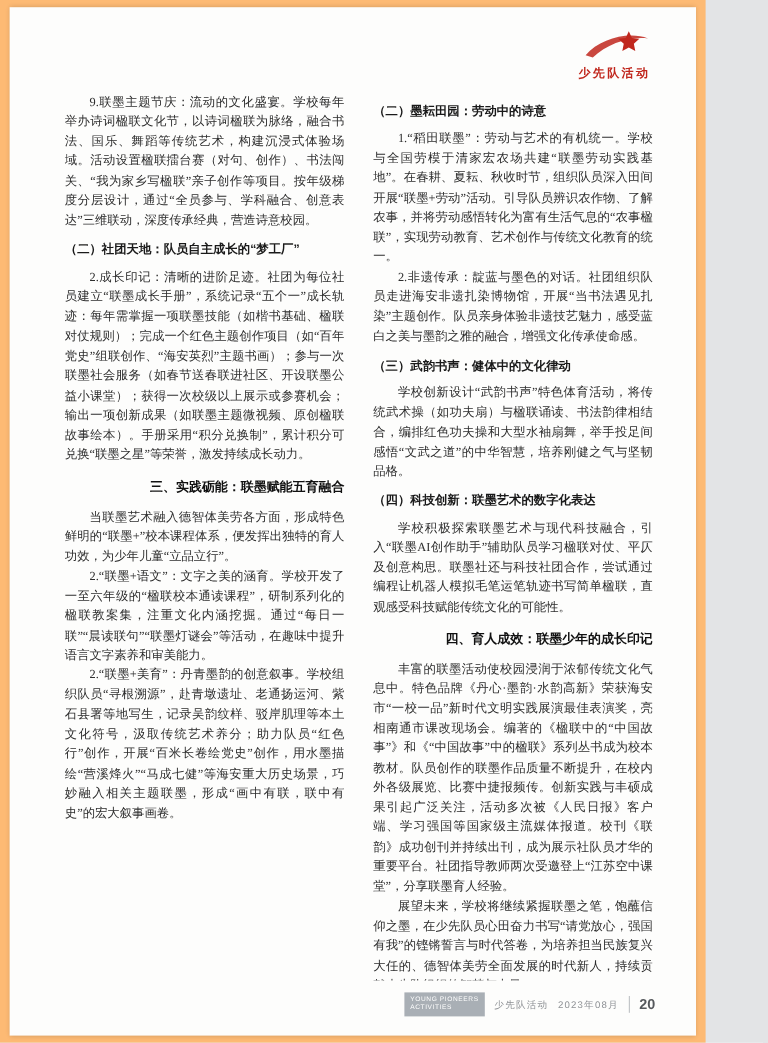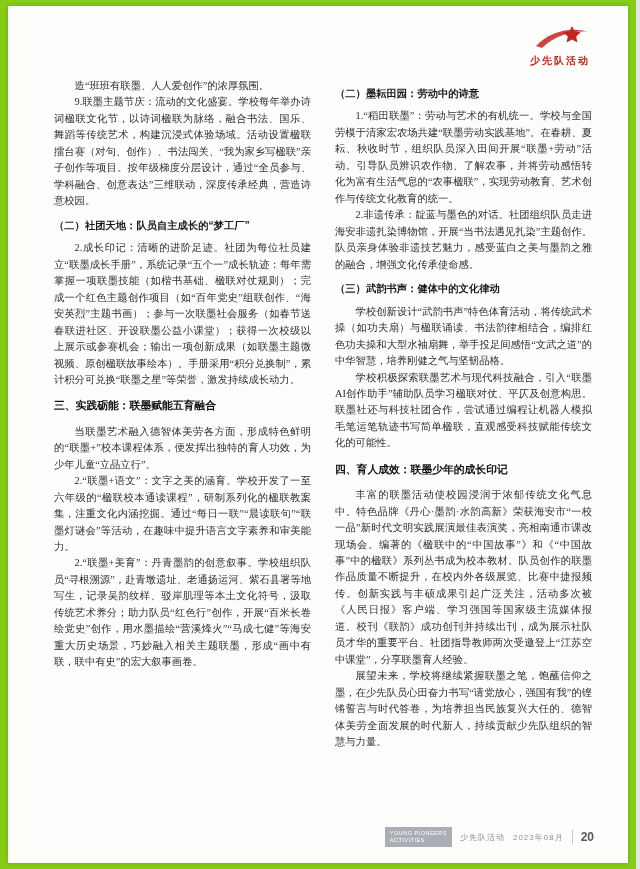--- a/index.html
+++ b/index.html
@@ -3,22 +3,22 @@
 <meta charset="utf-8">
 <style>
   * { margin:0; padding:0; box-sizing:border-box; }
   html,body { width:640px; height:869px; }
   body{
     font-family:"Liberation Serif","DejaVu Serif",serif;
     background:#e3e4e6;
   }
   .canvas{
     position:relative;
-    width:636px; height:869px;
-    background:#84cc16;
+    width:588px; height:869px;
+    background:#fdba74;
     overflow:hidden;
   }
   .sheet{
     position:absolute;
     left:8px; top:6px; right:8px; bottom:6px;
     background:#fdfdfc;
     box-shadow:0 0 4px rgba(0,0,0,.18);
   }
   
   .header-logo{
@@ -56,24 +56,24 @@
     line-height:1.6;
     color:#2d2d2d;
     text-align:justify;
   }
   .column .para{
     text-indent:2em;
   }
   .column .h2{
     font-weight:bold;
     color:#111;
-    text-align:left;
+    text-align:right;
     margin:10px 0 8px 0;
     font-size:10.8px;
-    font-family:Liberation Mono, monospace;
+    font-family:Liberation Sans, sans-serif;
   }
   .column .h3{
     font-weight:bold;
     color:#1a1a1a;
     margin:8px 0 6px 0;
     font-family:"Liberation Sans","DejaVu Sans",sans-serif;
   }
   
   .footer{
     position:absolute;
@@ -116,35 +116,35 @@
     <div class="header-logo">
       <svg class="logo-mark" viewBox="0 0 56 28" xmlns="http://www.w3.org/2000/svg">
         <path d="M2 22 C 14 8, 38 2, 54 8 C 40 6, 20 12, 8 24 Z" fill="#c0271d" opacity="0.85"></path>
         <path d="M38 2 l2.6 5.6 6.2 .7 -4.6 4.2 1.2 6.1 -5.4-3 -5.4 3 1.2-6.1 -4.6-4.2 6.2-.7 Z" fill="#c0271d"></path>
       </svg>
       <span class="logo-text">少先队活动</span>
     </div>
 
     <div class="article">
       <div class="column">
-          <div class="para">造“班班有联墨、人人爱创作”的浓厚氛围。</div>
           <div class="para">9.联墨主题节庆：流动的文化盛宴。学校每年举办诗词楹联文化节，以诗词楹联为脉络，融合书法、国乐、舞蹈等传统艺术，构建沉浸式体验场域。活动设置楹联擂台赛（对句、创作）、书法闯关、“我为家乡写楹联”亲子创作等项目。按年级梯度分层设计，通过“全员参与、学科融合、创意表达”三维联动，深度传承经典，营造诗意校园。</div>
           <div class="h3">（二）社团天地：队员自主成长的“梦工厂”</div>
           <div class="para">2.成长印记：清晰的进阶足迹。社团为每位社员建立“联墨成长手册”，系统记录“五个一”成长轨迹：每年需掌握一项联墨技能（如楷书基础、楹联对仗规则）；完成一个红色主题创作项目（如“百年党史”组联创作、“海安英烈”主题书画）；参与一次联墨社会服务（如春节送春联进社区、开设联墨公益小课堂）；获得一次校级以上展示或参赛机会；输出一项创新成果（如联墨主题微视频、原创楹联故事绘本）。手册采用“积分兑换制”，累计积分可兑换“联墨之星”等荣誉，激发持续成长动力。</div>
           <div class="h2">三、实践砺能：联墨赋能五育融合</div>
           <div class="para">当联墨艺术融入德智体美劳各方面，形成特色鲜明的“联墨+”校本课程体系，便发挥出独特的育人功效，为少年儿童“立品立行”。</div>
           <div class="para">2.“联墨+语文”：文字之美的涵育。学校开发了一至六年级的“楹联校本通读课程”，研制系列化的楹联教案集，注重文化内涵挖掘。通过“每日一联”“晨读联句”“联墨灯谜会”等活动，在趣味中提升语言文字素养和审美能力。</div>
           <div class="para">2.“联墨+美育”：丹青墨韵的创意叙事。学校组织队员“寻根溯源”，赴青墩遗址、老通扬运河、紫石县署等地写生，记录吴韵纹样、驳岸肌理等本土文化符号，汲取传统艺术养分；助力队员“红色行”创作，开展“百米长卷绘党史”创作，用水墨描绘“营溪烽火”“马成七健”等海安重大历史场景，巧妙融入相关主题联墨，形成“画中有联，联中有史”的宏大叙事画卷。</div>
         </div>
       <div class="column">
           <div class="h3">（二）墨耘田园：劳动中的诗意</div>
           <div class="para">1.“稻田联墨”：劳动与艺术的有机统一。学校与全国劳模于清家宏农场共建“联墨劳动实践基地”。在春耕、夏耘、秋收时节，组织队员深入田间开展“联墨+劳动”活动。引导队员辨识农作物、了解农事，并将劳动感悟转化为富有生活气息的“农事楹联”，实现劳动教育、艺术创作与传统文化教育的统一。</div>
           <div class="para">2.非遗传承：靛蓝与墨色的对话。社团组织队员走进海安非遗扎染博物馆，开展“当书法遇见扎染”主题创作。队员亲身体验非遗技艺魅力，感受蓝白之美与墨韵之雅的融合，增强文化传承使命感。</div>
           <div class="h3">（三）武韵书声：健体中的文化律动</div>
           <div class="para">学校创新设计“武韵书声”特色体育活动，将传统武术操（如功夫扇）与楹联诵读、书法韵律相结合，编排红色功夫操和大型水袖扇舞，举手投足间感悟“文武之道”的中华智慧，培养刚健之气与坚韧品格。</div>
+          <div class="h3">（四）科技创新：联墨艺术的数字化表达</div>
           <div class="para">学校积极探索联墨艺术与现代科技融合，引入“联墨AI创作助手”辅助队员学习楹联对仗、平仄及创意构思。联墨社还与科技社团合作，尝试通过编程让机器人模拟毛笔运笔轨迹书写简单楹联，直观感受科技赋能传统文化的可能性。</div>
           <div class="h2">四、育人成效：联墨少年的成长印记</div>
           <div class="para">丰富的联墨活动使校园浸润于浓郁传统文化气息中。特色品牌《丹心·墨韵·水韵高新》荣获海安市“一校一品”新时代文明实践展演最佳表演奖，亮相南通市课改现场会。编著的《楹联中的“中国故事”》和《“中国故事”中的楹联》系列丛书成为校本教材。队员创作的联墨作品质量不断提升，在校内外各级展览、比赛中捷报频传。创新实践与丰硕成果引起广泛关注，活动多次被《人民日报》客户端、学习强国等国家级主流媒体报道。校刊《联韵》成功创刊并持续出刊，成为展示社队员才华的重要平台。社团指导教师两次受邀登上“江苏空中课堂”，分享联墨育人经验。</div>
           <div class="para">展望未来，学校将继续紧握联墨之笔，饱蘸信仰之墨，在少先队员心田奋力书写“请党放心，强国有我”的铿锵誓言与时代答卷，为培养担当民族复兴大任的、德智体美劳全面发展的时代新人，持续贡献少先队组织的智慧与力量。</div>
         </div>
     </div>
 
     <div class="footer">
       <div class="footer-brand">
         <div>YOUNG PIONEERS</div>

